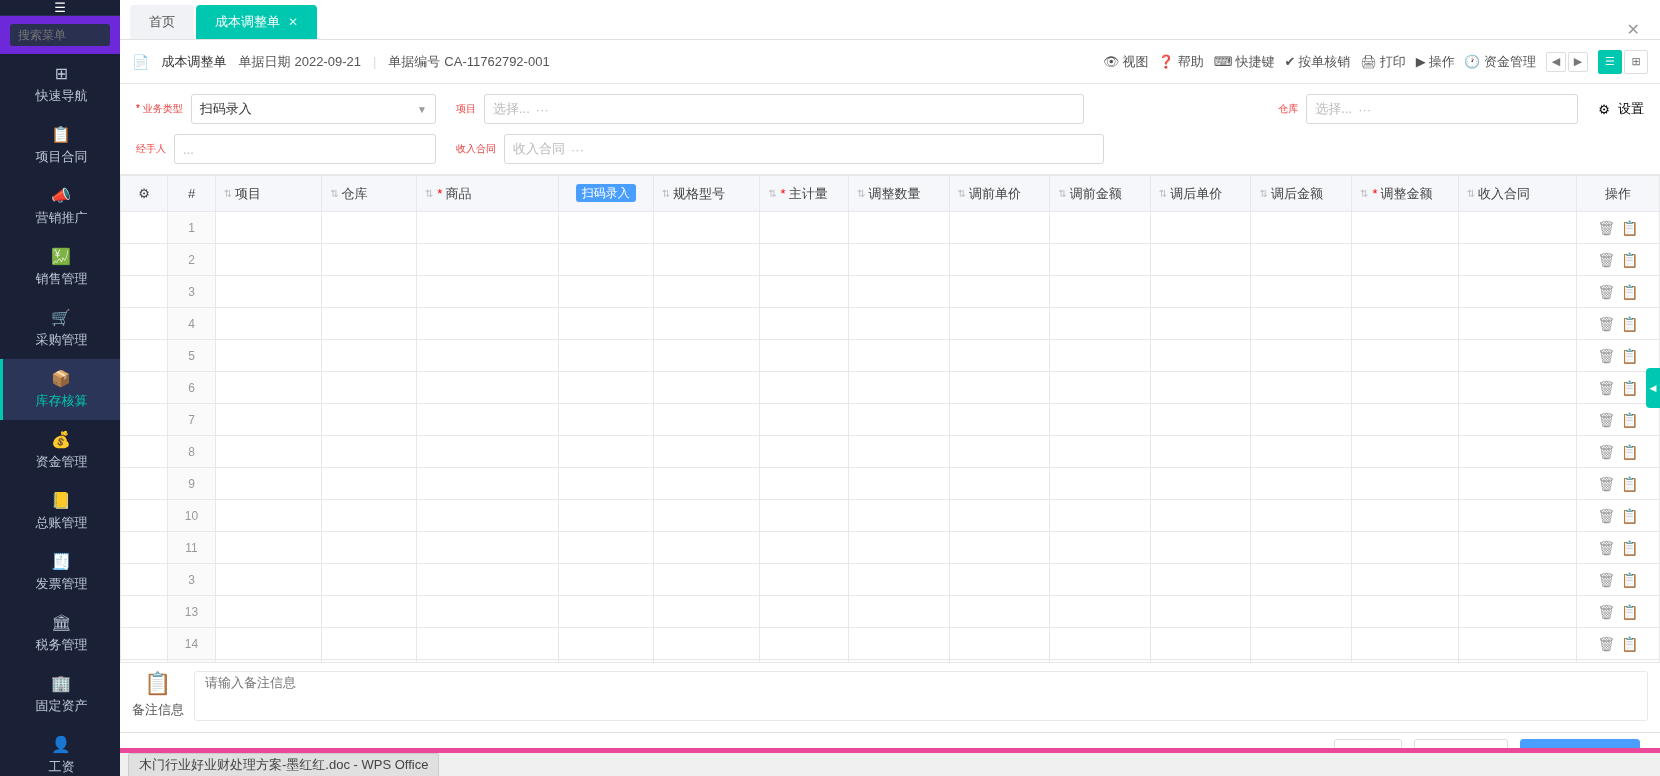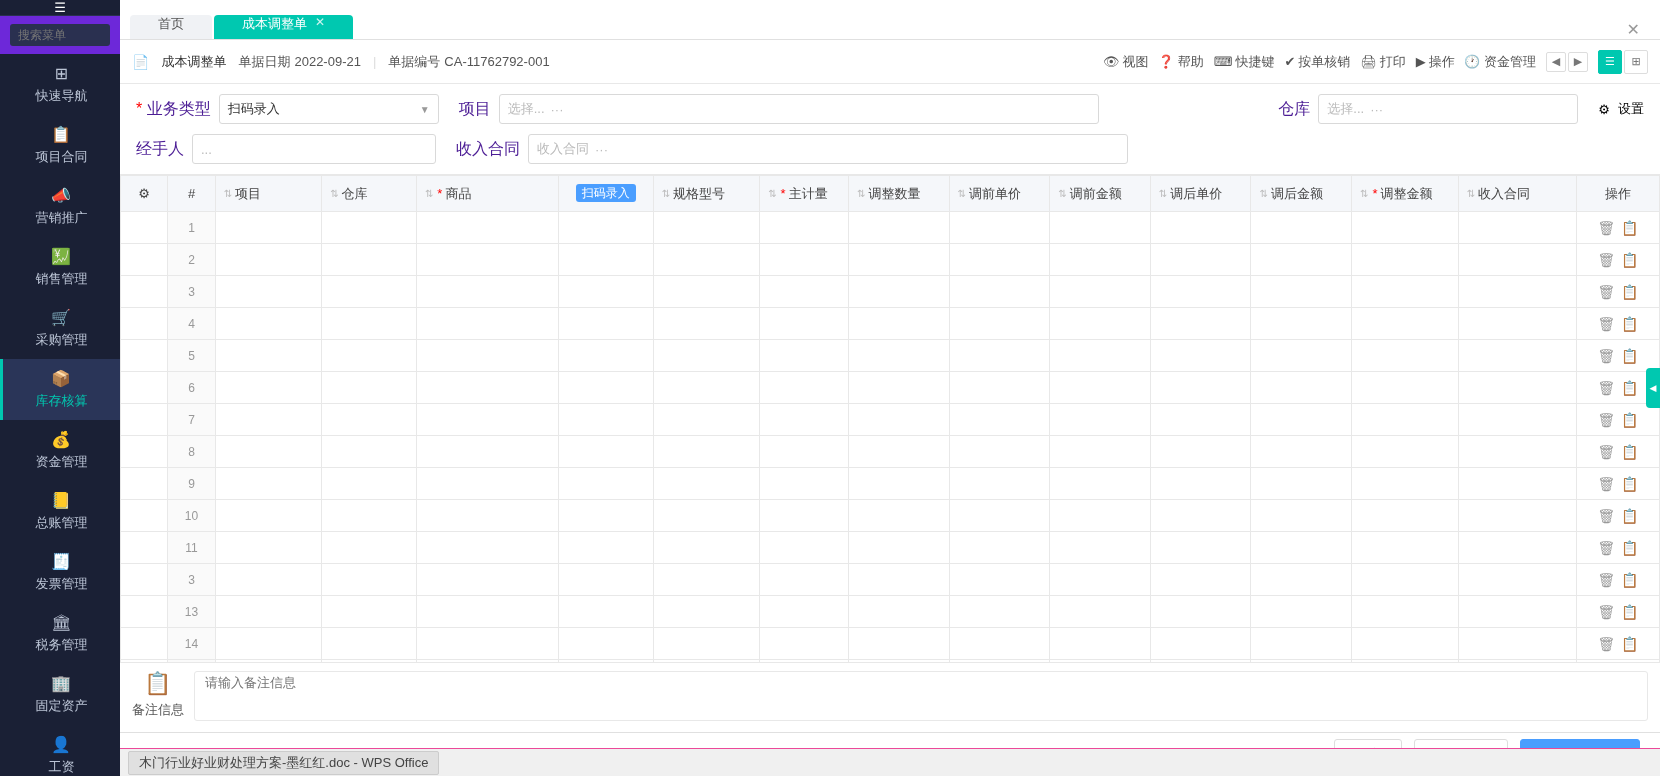--- a/index.html
+++ b/index.html
@@ -67,23 +67,24 @@
     .tab-bar {
       height: 40px;
       background: #fff;
       display: flex;
       align-items: flex-end;
       border-bottom: 1px solid #e0e0e0;
       padding-left: 10px;
       box-shadow: 0 1px 3px rgba(0,0,0,0.1);
     }
     .tab {
-      height: 24px;
-      padding: 0 28px;
-      display: flex;
+      height: 34px;
+      padding: 0 19px;
+      display: flex;
+      align-items: center;
       cursor: pointer;
       font-size: 13px;
       color: #555;
       border-radius: 4px 4px 0 0;
       margin-right: 2px;
     }
     .tab.active {
       background: #00c8b0;
       color: #fff;
       font-weight: 500;
@@ -189,22 +190,22 @@
       align-items: center;
       gap: 20px;
     }
     .form-field {
       display: flex;
       align-items: center;
       gap: 8px;
       min-width: 300px;
     }
     .form-label {
-      color: #4c1d95;
-      font-size: 16px;
+      color: #ef4444;
+      font-size: 10px;
       white-space: nowrap;
     }
     .form-label.required::before {
       content: '* ';
       color: #f00;
     }
     .form-input {
       flex: 1;
       height: 30px;
       border: 1px solid #d9d9d9;
@@ -366,21 +367,21 @@
     .btn-primary .dropdown-arrow { font-size: 11px; opacity: 0.8; }
 
     
     .taskbar {
       position: fixed;
       bottom: 0;
       left: 120px;
       right: 0;
       height: 28px;
       background: #f0f0f0;
-      border-top: 1px solid #ec4899;
+      border-top: 5px solid #ec4899;
       display: flex;
       align-items: center;
       padding: 0 8px;
       z-index: 100;
     }
     .taskbar-item {
       background: #e0e0e0;
       border: 1px solid #ccc;
       padding: 2px 10px;
       border-radius: 2px;

